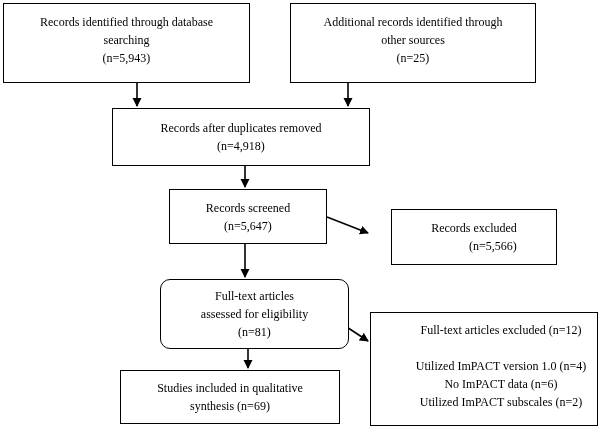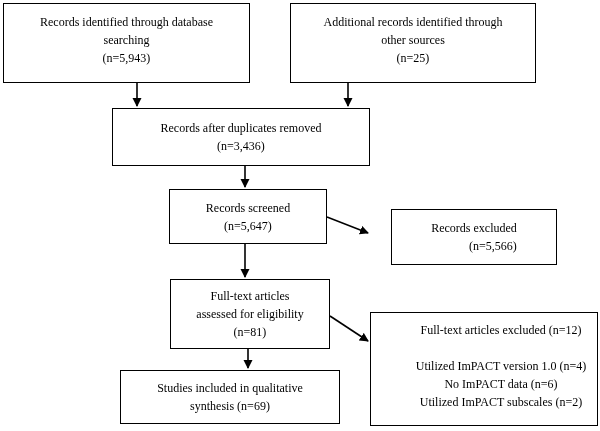--- a/index.html
+++ b/index.html
@@ -40,21 +40,21 @@
   .box.top-align {
     align-items: flex-start;
     padding-left: 34px;
   }
   
   #box-identified-db       { left: 3px;   top: 3px;   width: 247px; height: 80px; }
   #box-additional-sources  { left: 258px; top: 3px;   width: 246px; height: 80px; margin-left: 32px; }
   #box-duplicates-removed  { left: 112px; top: 108px; width: 258px; height: 58px; }
   #box-screened            { left: 169px; top: 189px; width: 158px; height: 55px; font-family: Liberation Serif, serif; }
   #box-records-excluded    { left: 391px; top: 209px; width: 166px; height: 56px; text-align: right; }
-  #box-fulltext-assessed   { left: 170px; top: 279px; width: 160px; height: 70px; }
+  #box-fulltext-assessed   { left: 160px; top: 279px; width: 189px; height: 70px; border-radius: 10px; }
   #box-qualitative         { left: 120px; top: 370px; width: 220px; height: 54px; }
   #box-fulltext-excluded   { left: 370px; top: 312px; width: 228px; height: 114px; padding-top: 8px; }
   #box-identified-db .box-text,
   #box-additional-sources .box-text { margin-top: -6px; }
 </style>
 </head>
 <body>
 
 <div class="canvas">
 
@@ -80,21 +80,21 @@
   </div>
 
   <div class="box" id="box-additional-sources">
     <span class="box-text">Additional records identified through
 other sources
 (n=25)</span>
   </div>
 
   <div class="box" id="box-duplicates-removed">
     <span class="box-text">Records after duplicates removed
-(n=3,436)</span>
+(n=4,918)</span>
   </div>
 
   <div class="box" id="box-screened">
     <span class="box-text">Records screened
 (n=5,647)</span>
   </div>
 
   <div class="box" id="box-records-excluded">
     <span class="box-text">Records excluded
 (n=5,566)</span>

